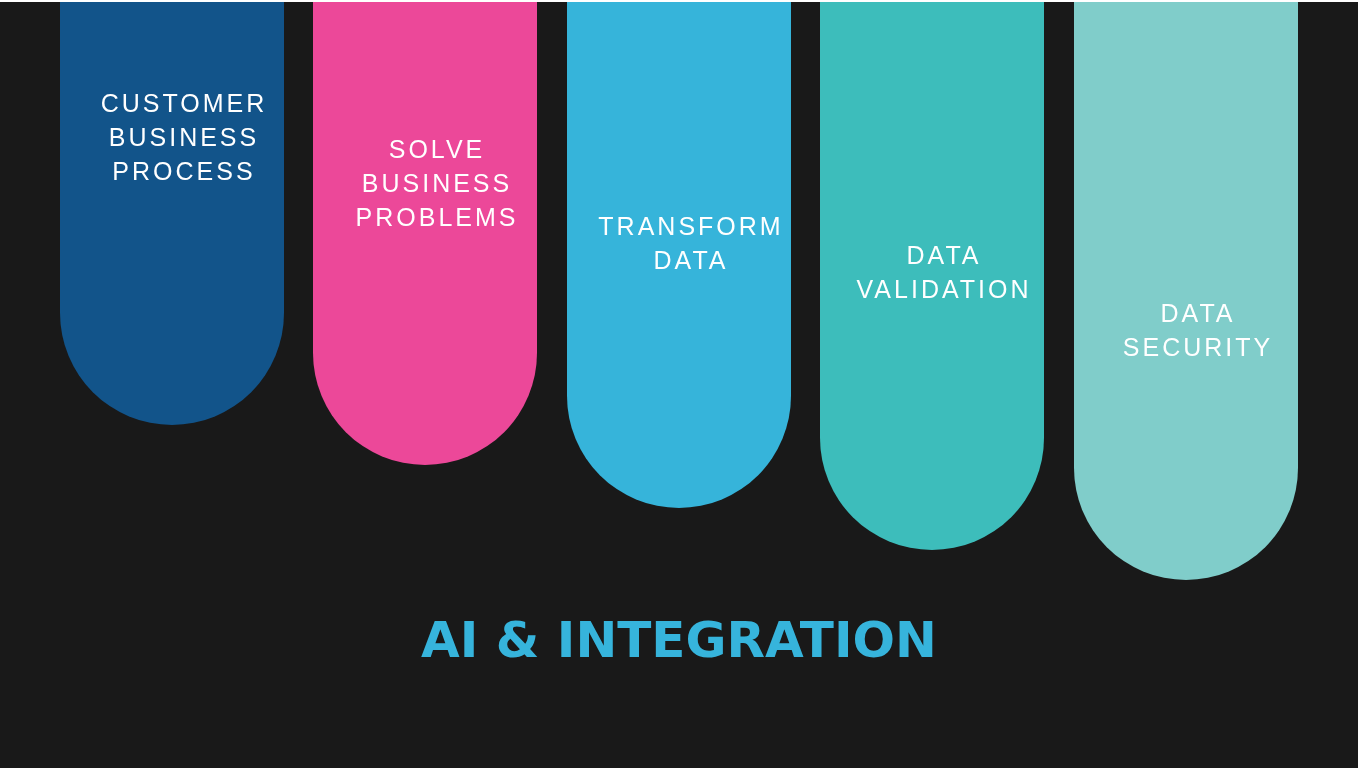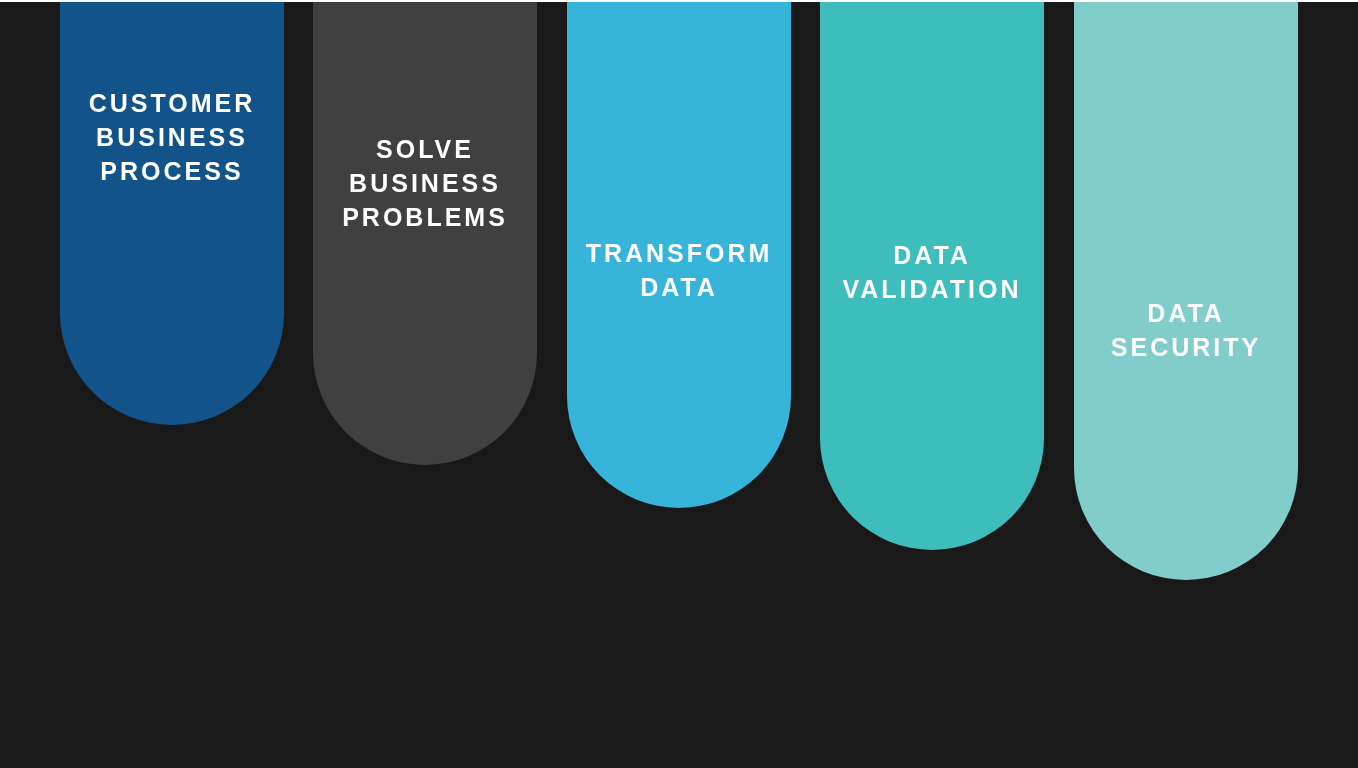--- a/index.html
+++ b/index.html
@@ -1,43 +1,44 @@
 <!DOCTYPE html>
 <html><head>
 <meta charset="utf-8">
 <style>
   html, body { margin:0; padding:0; }
   body { width:1358px; height:768px; background:#191919; position:relative; overflow:hidden; font-family:"Liberation Sans", "DejaVu Sans", sans-serif; }
   .topline { position:absolute; left:0; top:0; width:1358px; height:2px; background:#ffffff; }
   .pillar { position:absolute; top:2px; width:224px; border-radius:0 0 112px 112px; display:flex; flex-direction:column; align-items:center; }
-  .pillar .label { position:absolute; left:0; width:224px; text-align:center; color:#ffffff; font-weight:bold; font-size:25px; letter-spacing:3px; line-height:34px; white-space:pre-line; }
+  .pillar .label { position:absolute; left:0; width:224px; text-align:center; color:#ffffff; font-weight:normal; font-size:25px; letter-spacing:3px; line-height:34px; white-space:pre-line;padding-left:12px; }
   .title { position:absolute; left:0; width:1358px; text-align:center; color:#36b4dc; font-weight:bold; font-family:"DejaVu Sans", sans-serif; font-size:50px; line-height:68px; top:606px; }
 </style>
 </head>
 <body>
 
 <div class="topline"></div>
 
 <div class="pillar" style="left:60px;height:423px;background:#12548a;">
   <div class="label" style="top:84px;">CUSTOMER
 BUSINESS
 PROCESS</div>
 </div>
-<div class="pillar" style="left:313px;height:463px;background:#404040;">
+<div class="pillar" style="left:313px;height:463px;background:#ec4899;">
   <div class="label" style="top:130px;">SOLVE
 BUSINESS
 PROBLEMS</div>
 </div>
 <div class="pillar" style="left:567px;height:506px;background:#36b4da;">
-  <div class="label" style="top:234px;">TRANSFORM
+  <div class="label" style="top:207px;">TRANSFORM
 DATA</div>
 </div>
 <div class="pillar" style="left:820px;height:548px;background:#3dbdbb;">
   <div class="label" style="top:236px;">DATA
 VALIDATION</div>
 </div>
 <div class="pillar" style="left:1074px;height:578px;background:#80cdca;">
   <div class="label" style="top:294px;">DATA
 SECURITY</div>
 </div>
 
 <div class="title">
+  <div>AI &amp; INTEGRATION</div>
 </div>
 
 </body></html>

